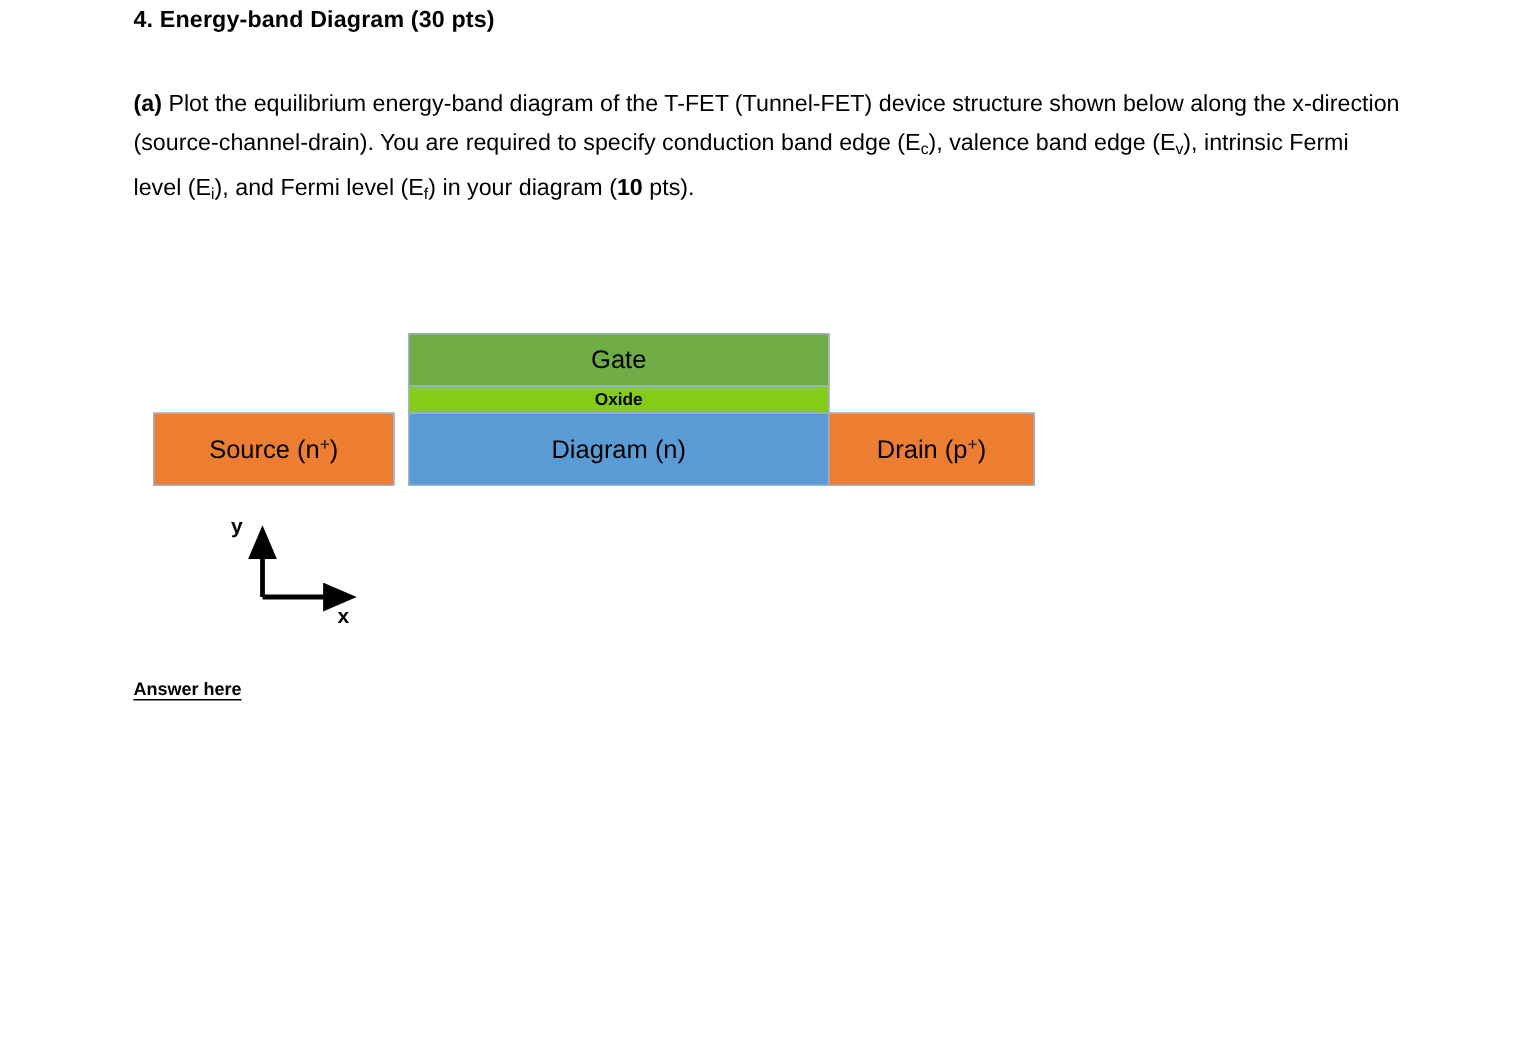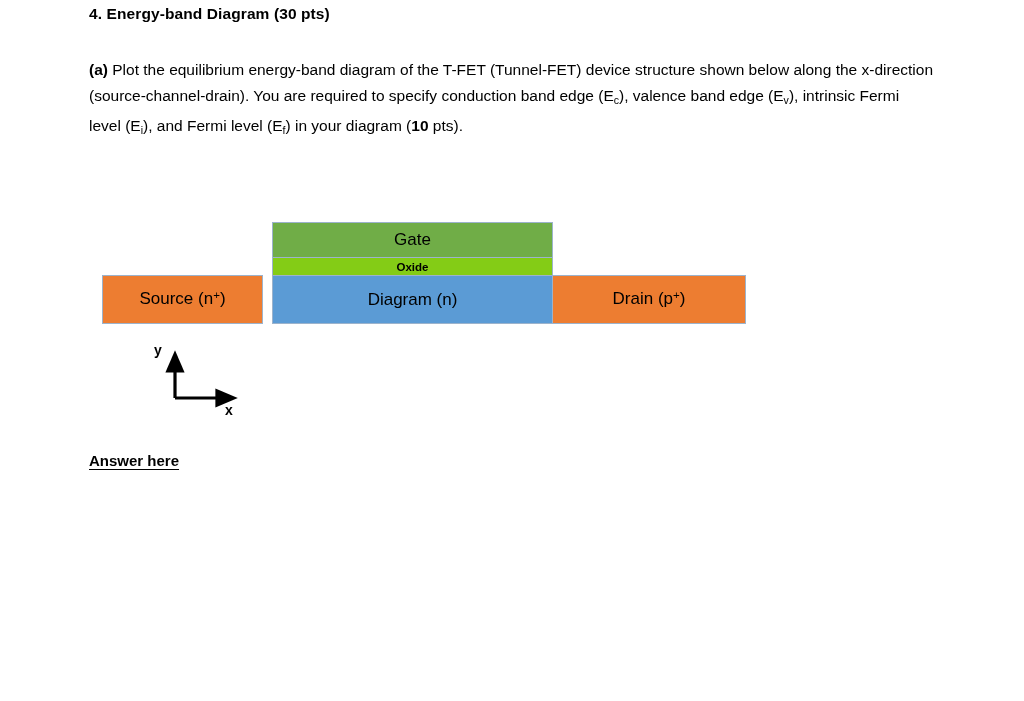--- a/index.html
+++ b/index.html
@@ -90,21 +90,21 @@
   .blk-source {
     left: 102px;
     top: 275px;
     width: 161px;
     height: 49px;
     background: #ed7d31;
   }
   .blk-drain {
     left: 552px;
     top: 275px;
-    width: 194px;
+    width: 138px;
     height: 49px;
     background: #ed7d31;
   }
 
   
   .axes {
     position: absolute;
     left: 140px;
     top: 340px;
     width: 130px;
@@ -117,21 +117,21 @@
     color: #000;
   }
   .axis-label-y { left: 14px; top: 2px; }
   .axis-label-x { left: 85px; top: 62px; }
 
   
   .answer-here {
     position: absolute;
     left: 89px;
     top: 452px;
-    font-size: 15px;
+    font-size: 12px;
     font-weight: bold;
     text-decoration: underline;
     text-underline-offset: 3px;
   }
 </style>
 </head>
 <body>
 
 <div class="question-title">4. Energy-band Diagram (30 pts)</div>
 

